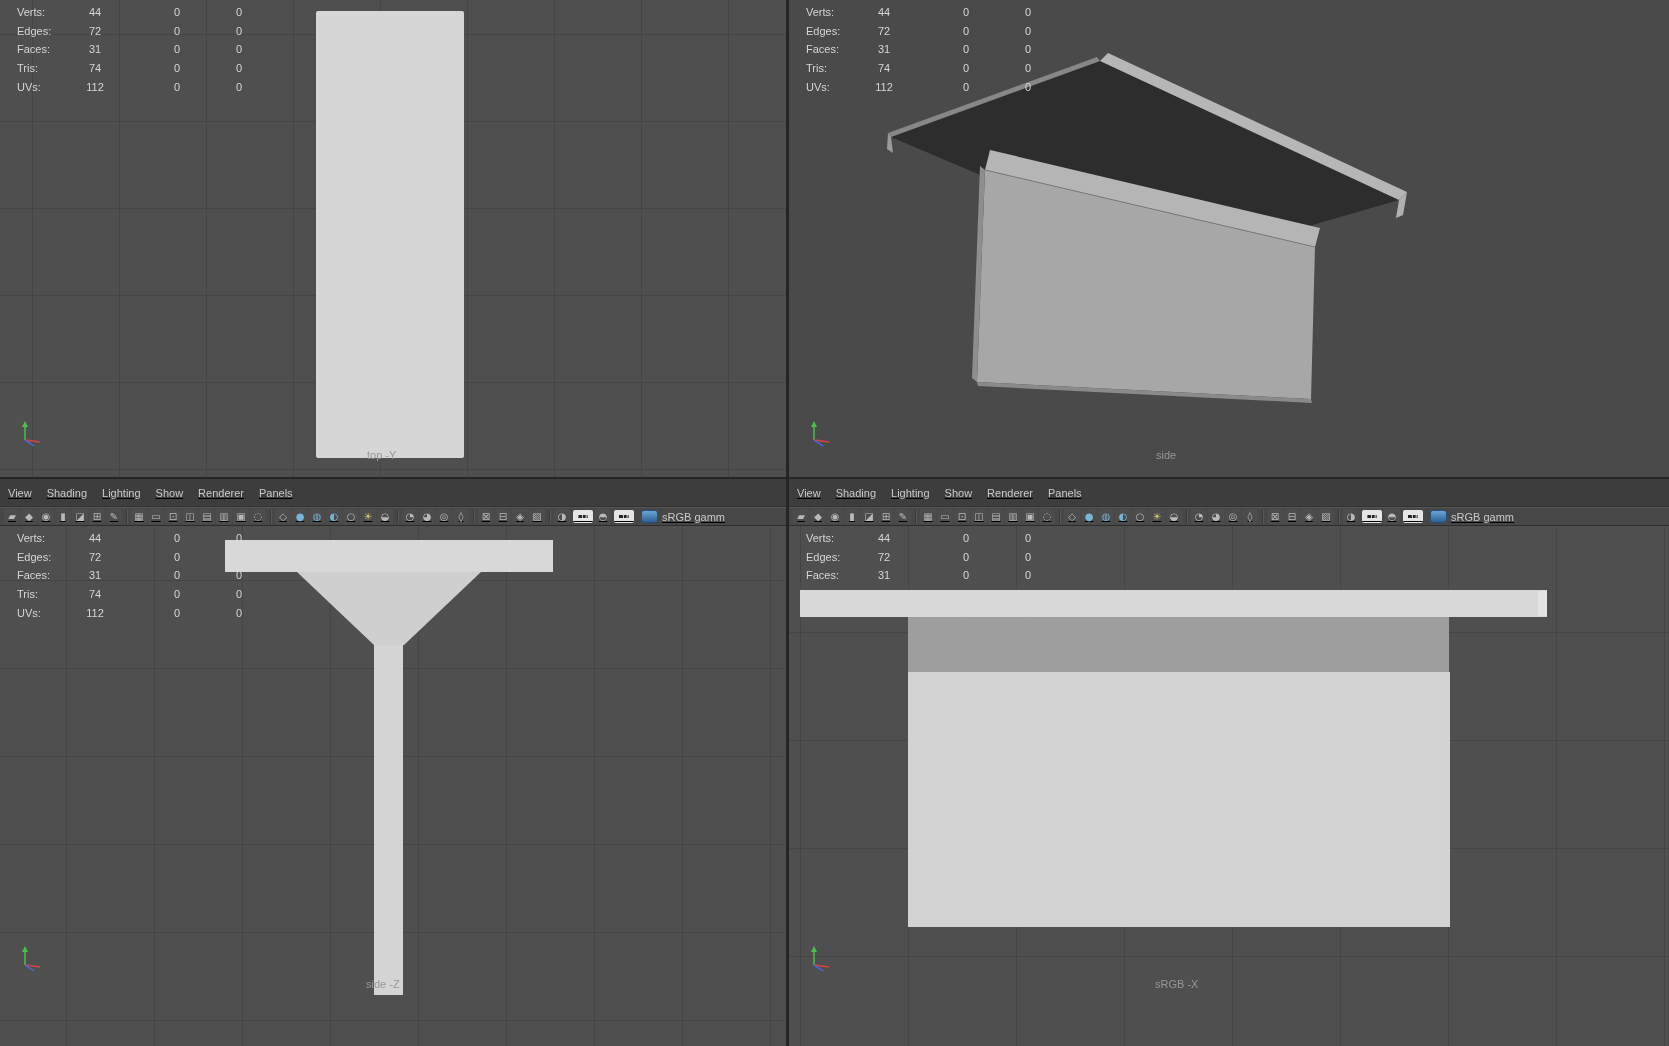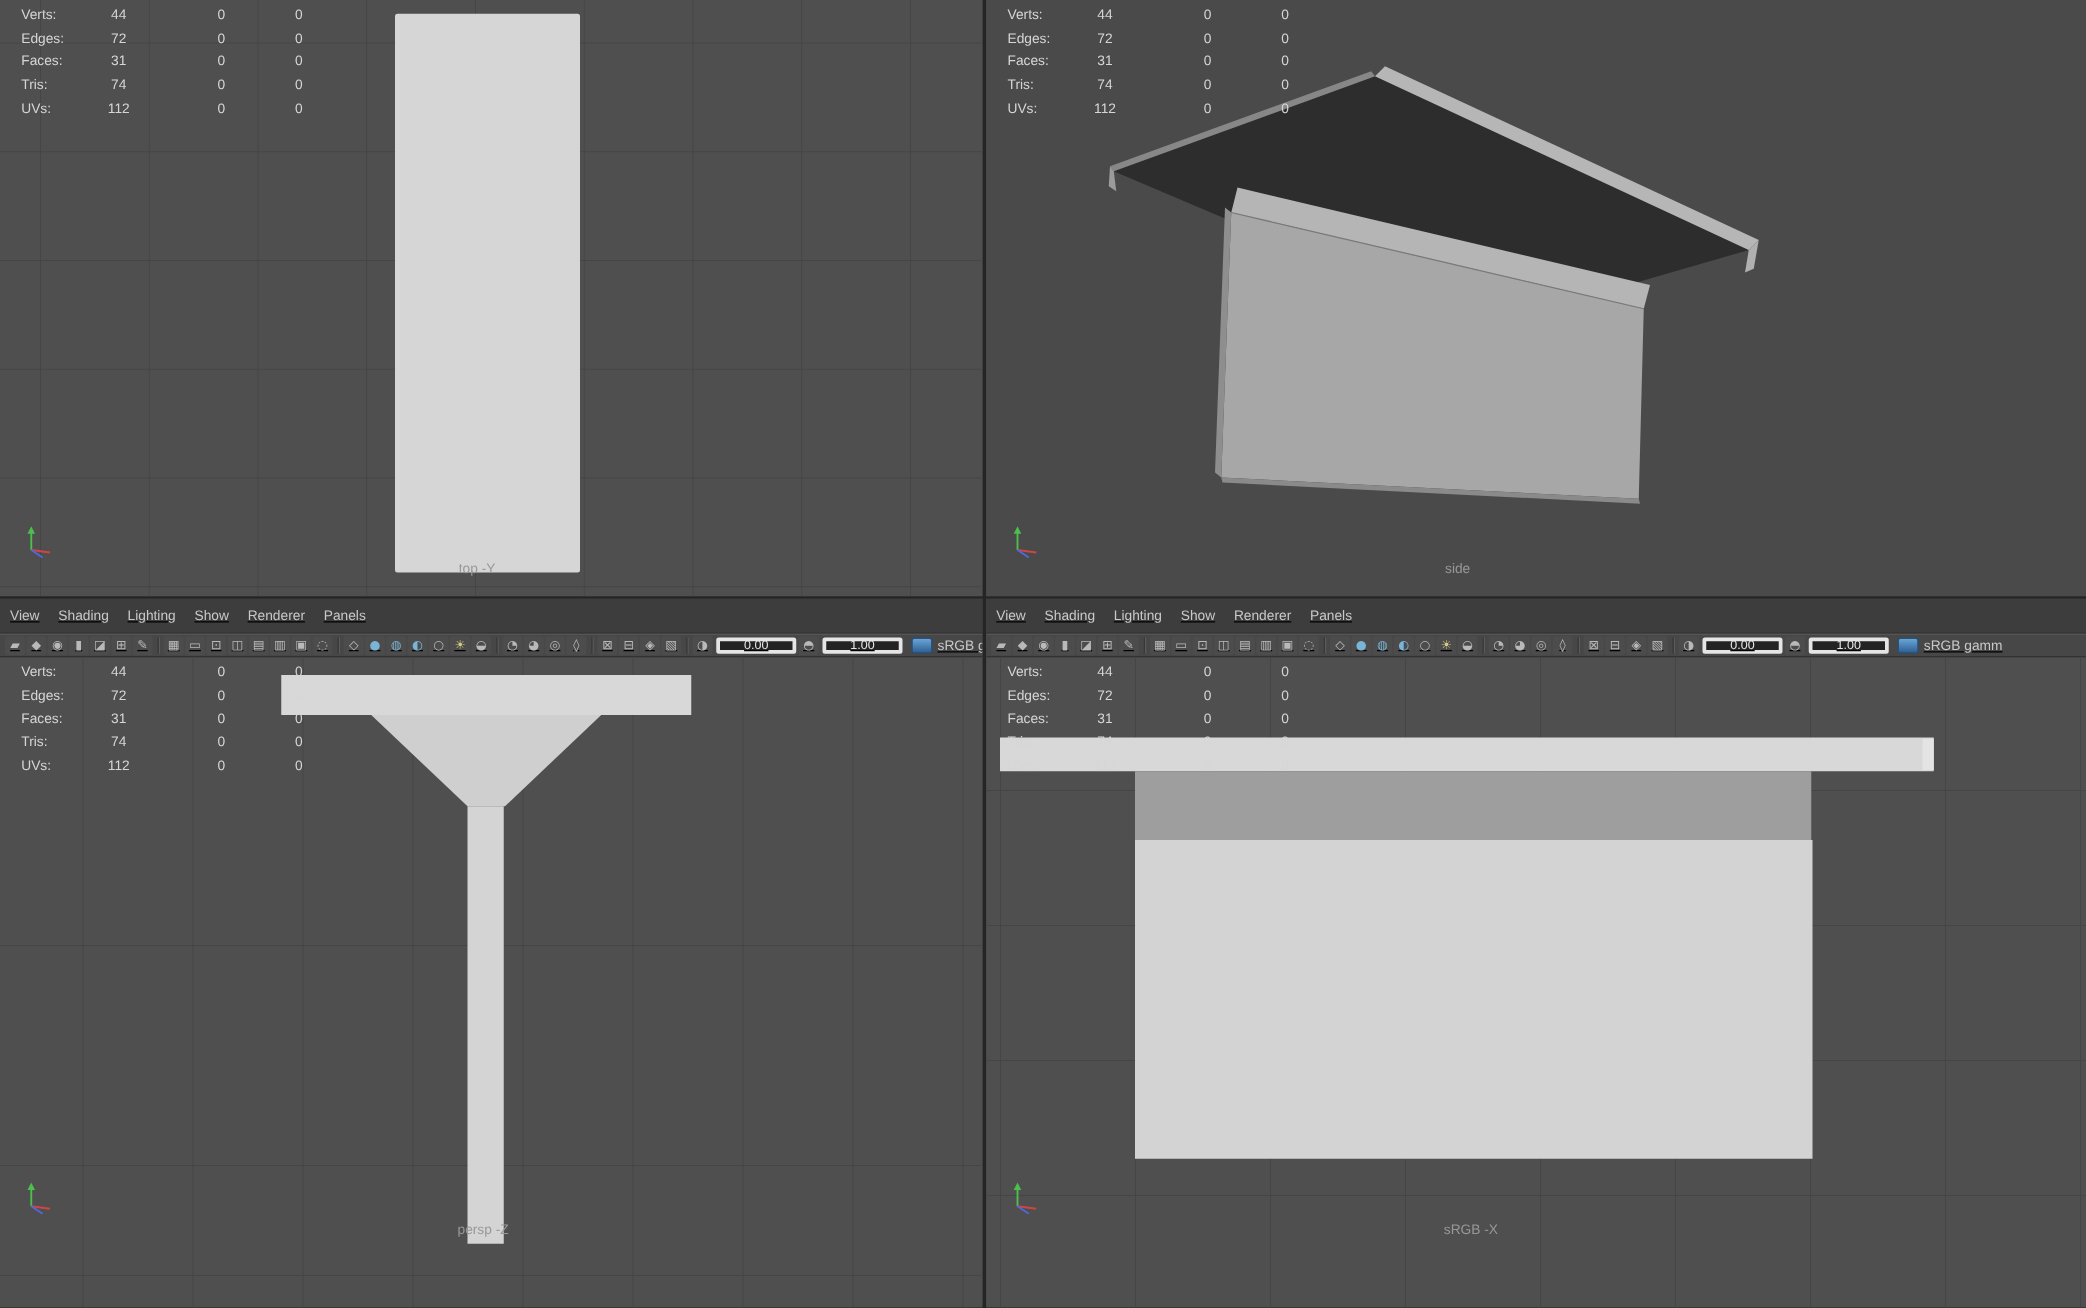--- a/index.html
+++ b/index.html
@@ -33,22 +33,22 @@
     width:16px; height:15px; flex:0 0 auto; margin-right:1px;
     display:flex; align-items:center; justify-content:center;
     font-family:"DejaVu Sans", sans-serif; font-size:10px; color:#b9b9b9;
     background:rgba(255,255,255,0.03); border-radius:2px; cursor:default;
   }
   .tsep {
     width:2px; height:13px; flex:0 0 auto; margin:0 3px;
     border-left:1px solid #383838; border-right:1px solid #5a5a5a;
   }
   .tfield {
-    width:64px; height:13px; flex:0 0 auto; margin:0 2px;
-    background:#232323; border:3px solid #e5e5e5; border-radius:2px;
+    width:20px; height:13px; flex:0 0 auto; margin:0 2px;
+    background:#232323; border:5px solid #e5e5e5; border-radius:2px;
     color:#e6e6e6; font-size:10px; display:flex; align-items:center; justify-content:center;
   }
   .tbadge {
     width:17px; height:13px; flex:0 0 auto; margin-left:5px;
     border-radius:3px; background:linear-gradient(#6aa6d8,#2e5f95);
     border:1px solid #274f7a;
   }
   .tcs { margin-left:4px; font-size:11px; color:#c9c9c9; }
 
   .canvas { position:relative; width:100%; }
@@ -289,21 +289,21 @@
           <span class="hud-c2">0</span>
           <span class="hud-c3">0</span>
         </div>
       </div>
     <svg class="axis" width="34" height="34" viewBox="0 0 34 34">
       <line x1="9" y1="25" x2="9" y2="9" stroke="#4cbf4c" stroke-width="1.5"></line>
       <polygon points="9,6 6,12 12,12" fill="#4cbf4c"></polygon>
       <line x1="9" y1="25" x2="24" y2="27" stroke="#d24444" stroke-width="1.5"></line>
       <line x1="9" y1="25" x2="18" y2="31" stroke="#4d6ae0" stroke-width="1.5"></line>
     </svg>
-    <span class="vp-label">persp -Z</span>
+    <span class="vp-label">side -Z</span>
   </div>
 </div>
 
 <div class="panel" id="p-side">
   <div class="chrome">
     <div class="vp-menubar">
         <span class="menu-item">View</span>
         <span class="menu-item">Shading</span>
         <span class="menu-item">Lighting</span>
         <span class="menu-item">Show</span>

